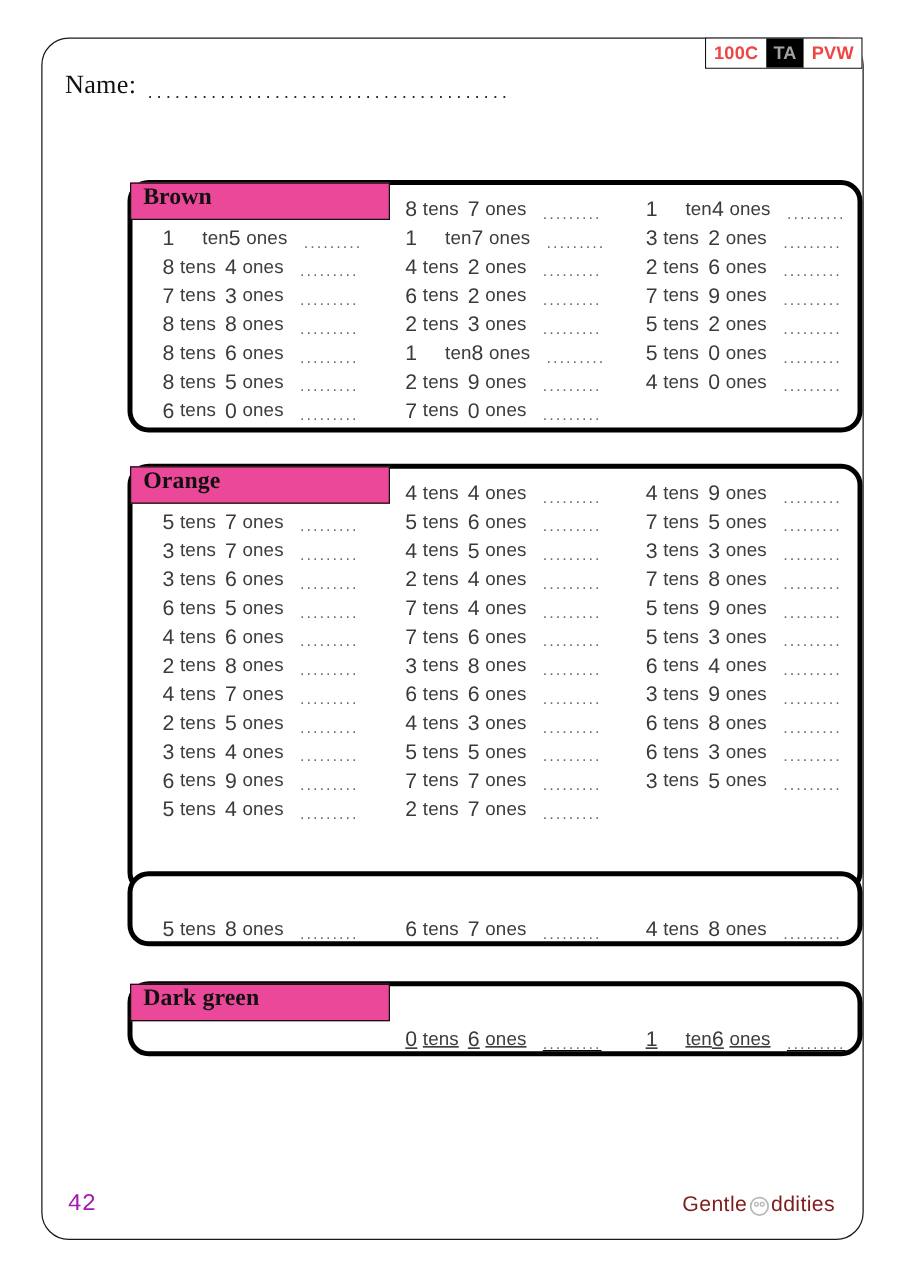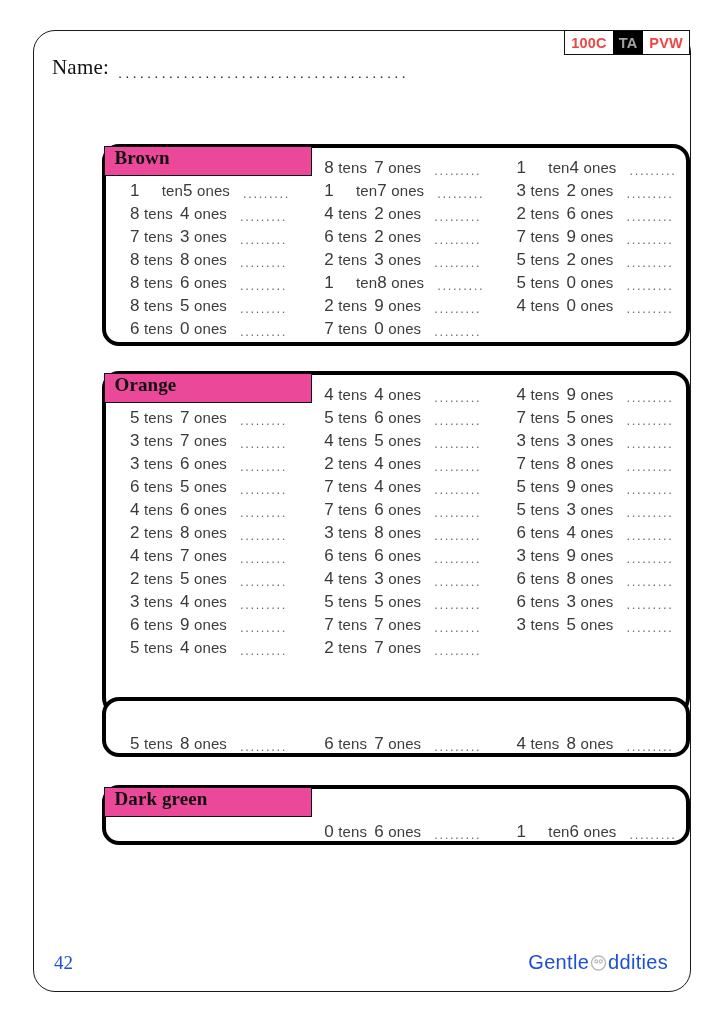--- a/index.html
+++ b/index.html
@@ -164,32 +164,32 @@
     color: #6b6b6b;
     position: relative;
     top: 3px;
   }
 
   
   #page-number {
     position: absolute;
     left: 20px;
     bottom: 17px;
-    font-family: Liberation Serif, serif;
+    font-family: Liberation Mono, monospace;
     font-size: 19px;
-    color: #1d4ed8;
+    color: #a21caf;
   }
   #brand {
     position: absolute;
     right: 22px;
     bottom: 17px;
     display: flex;
     align-items: center;
-    font-size: 20px;
-    color: #1d4ed8;
+    font-size: 17px;
+    color: #7f1d1d;
     letter-spacing: .3px;
   }
   #brand .brand-o {
     position: relative;
     display: inline-block;
     width: 17px;
     height: 17px;
     margin: 0 1px;
   }
   #brand .brand-o svg { display: block; }
@@ -653,21 +653,21 @@
             <div class="qrow">
               <span class="qnum">4</span>
               <span class="qword w-tens">tens</span>
               <span class="qnum">8</span>
               <span class="qword w-ones">ones</span>
               <span class="qdots">.........</span>
             </div>
           </div>
         </div>
       </div>
-      <div class="group-panel" style="top: 754px; height: 60px;">
+      <div class="group-panel" style="top: 754px; height: 60px; text-decoration: underline;">
         <div class="group-label-box">
           <span class="group-label-text">Dark green</span>
         </div>
         <div class="columns">
           <div class="col col-1 under-label"></div>
           <div class="col col-2" style="padding-top: 31px;">
             <div class="qrow">
               <span class="qnum">0</span>
               <span class="qword w-tens">tens</span>
               <span class="qnum">6</span>

